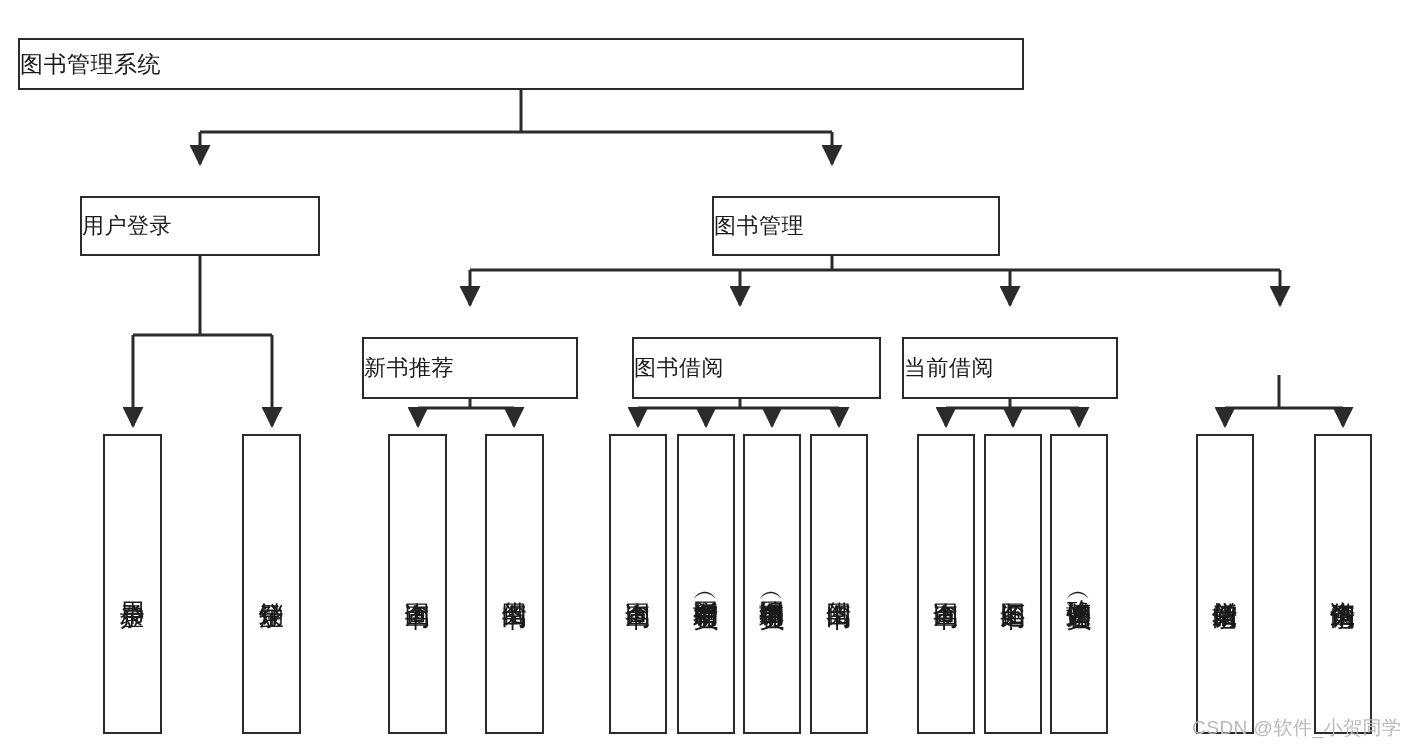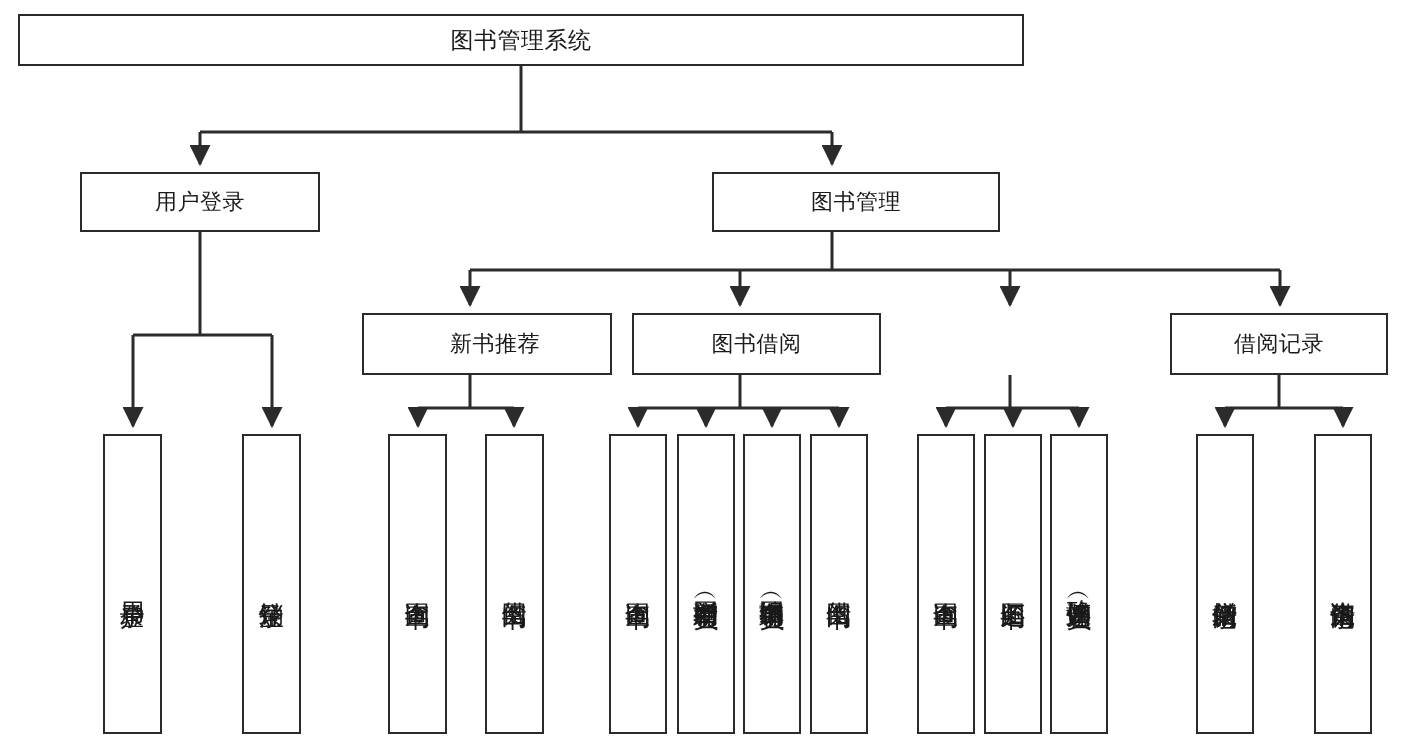--- a/index.html
+++ b/index.html
@@ -26,22 +26,23 @@
     height: 747px;
     pointer-events: none;
   }
   .node {
     position: absolute;
     box-sizing: border-box;
     border: 2px solid #2b2b2b;
     background: #ffffff;
     display: flex;
     align-items: center;
-    justify-content: center;
+    justify-content: flex-start;
     text-align: center;
+    margin-top: 24px;
   }
   .node .label {
     font-size: 22px;
     line-height: 1.15;
     letter-spacing: 0.5px;
     color: #1a1a1a;
     white-space: nowrap;
   }
   .node.root .label { font-size: 23px; }
   .leaf {
@@ -130,28 +131,28 @@
     <span class="label">图书管理系统</span>
   </div>
 
   <div class="node" style="left: 80px; top: 172px; width: 240px; height: 60px;">
     <span class="label">用户登录</span>
   </div>
   <div class="node" style="left: 712px; top: 172px; width: 288px; height: 60px;">
     <span class="label">图书管理</span>
   </div>
 
-  <div class="node" style="left: 362px; top: 313px; width: 250px; height: 62px; padding-left: 16px;">
+  <div class="node" style="left: 362px; top: 313px; width: 216px; height: 62px;">
     <span class="label">新书推荐</span>
   </div>
   <div class="node" style="left: 632px; top: 313px; width: 249px; height: 62px;">
     <span class="label">图书借阅</span>
   </div>
-  <div class="node" style="left: 1170px; top: 313px; width: 218px; height: 62px;">
-    <span class="label">借阅记录</span>
+  <div class="node" style="left: 902px; top: 313px; width: 216px; height: 62px;">
+    <span class="label">当前借阅</span>
   </div>
 
   <div class="leaf" style="left: 103px; top: 434px; width: 59px; height: 300px;">
     <span class="vlabel">用户登录</span>
   </div>
   <div class="leaf" style="left: 242px; top: 434px; width: 59px; height: 300px;">
     <span class="vlabel">注销登录</span>
   </div>
   <div class="leaf" style="left: 388px; top: 434px; width: 59px; height: 300px;">
     <span class="vlabel">查询图书</span>
@@ -180,14 +181,15 @@
   <div class="leaf" style="left: 1050px; top: 434px; width: 58px; height: 300px;">
     <span class="vlabel">确认归还（管理员）</span>
   </div>
   <div class="leaf" style="left: 1196px; top: 434px; width: 58px; height: 300px;">
     <span class="vlabel">新增借阅记录</span>
   </div>
   <div class="leaf" style="left: 1314px; top: 434px; width: 58px; height: 300px;">
     <span class="vlabel">查询借阅记录</span>
   </div>
 
+  <div class="watermark" style="left:1192px; top:715px;">CSDN @软件_小贺同学</div>
 
 </div>
 
 </body></html>

